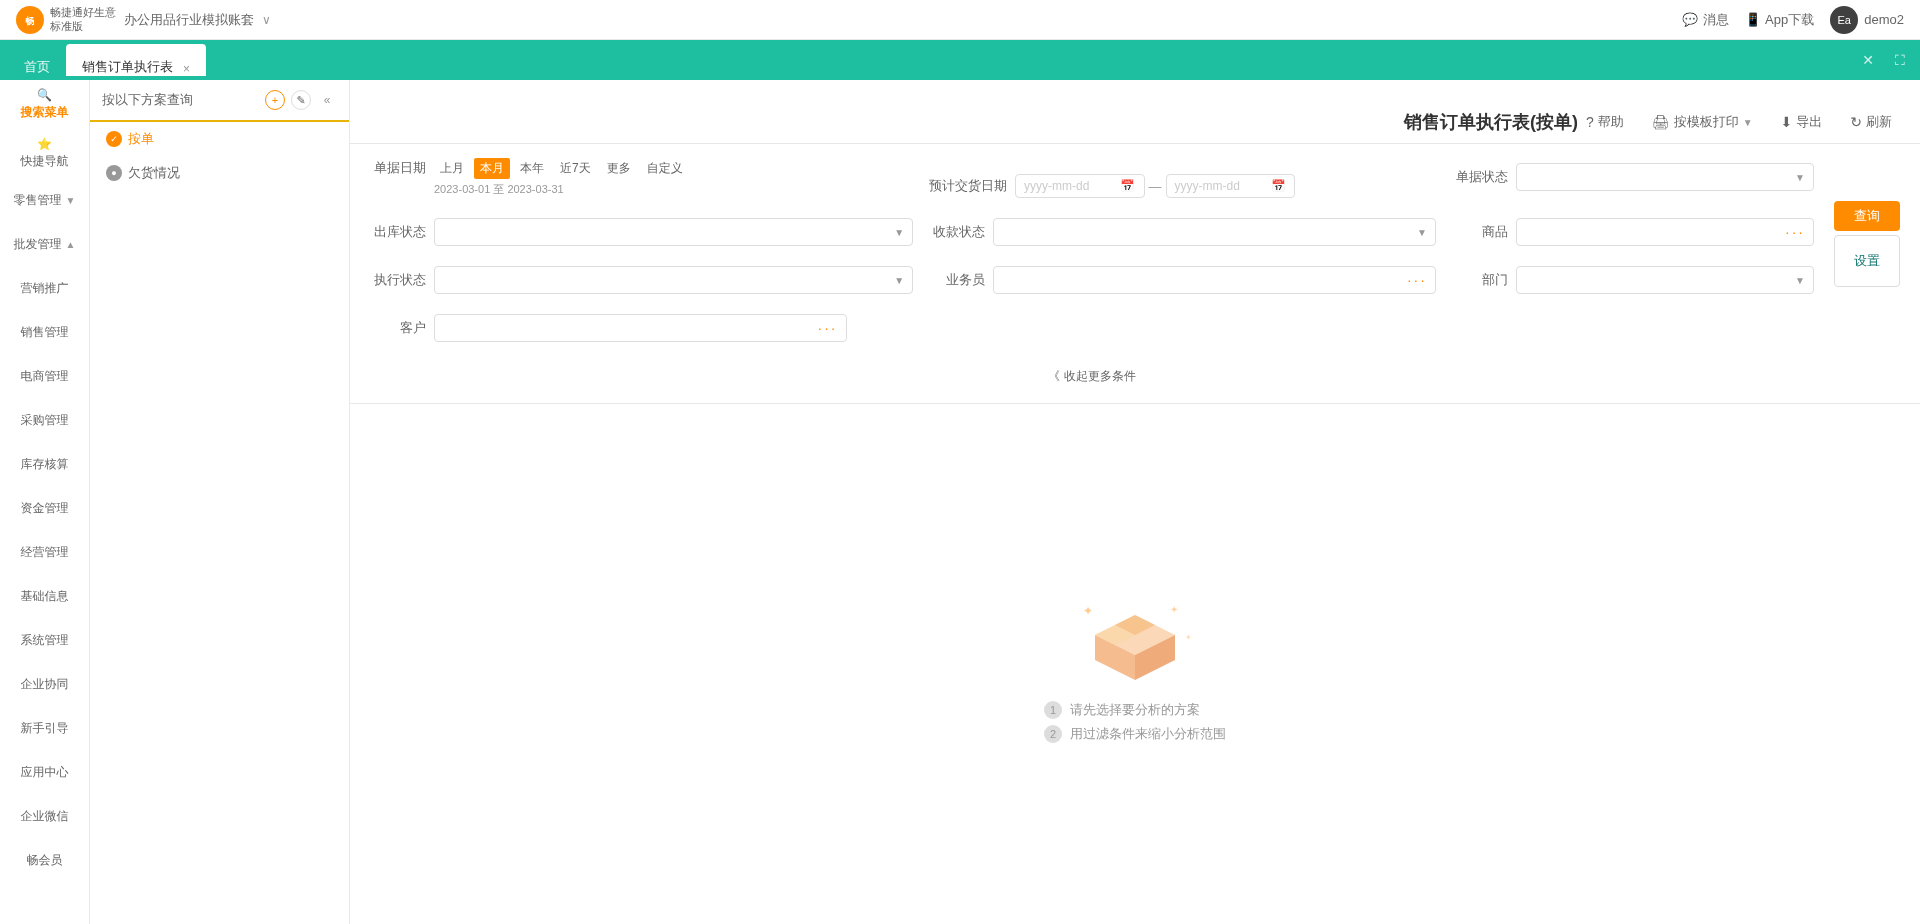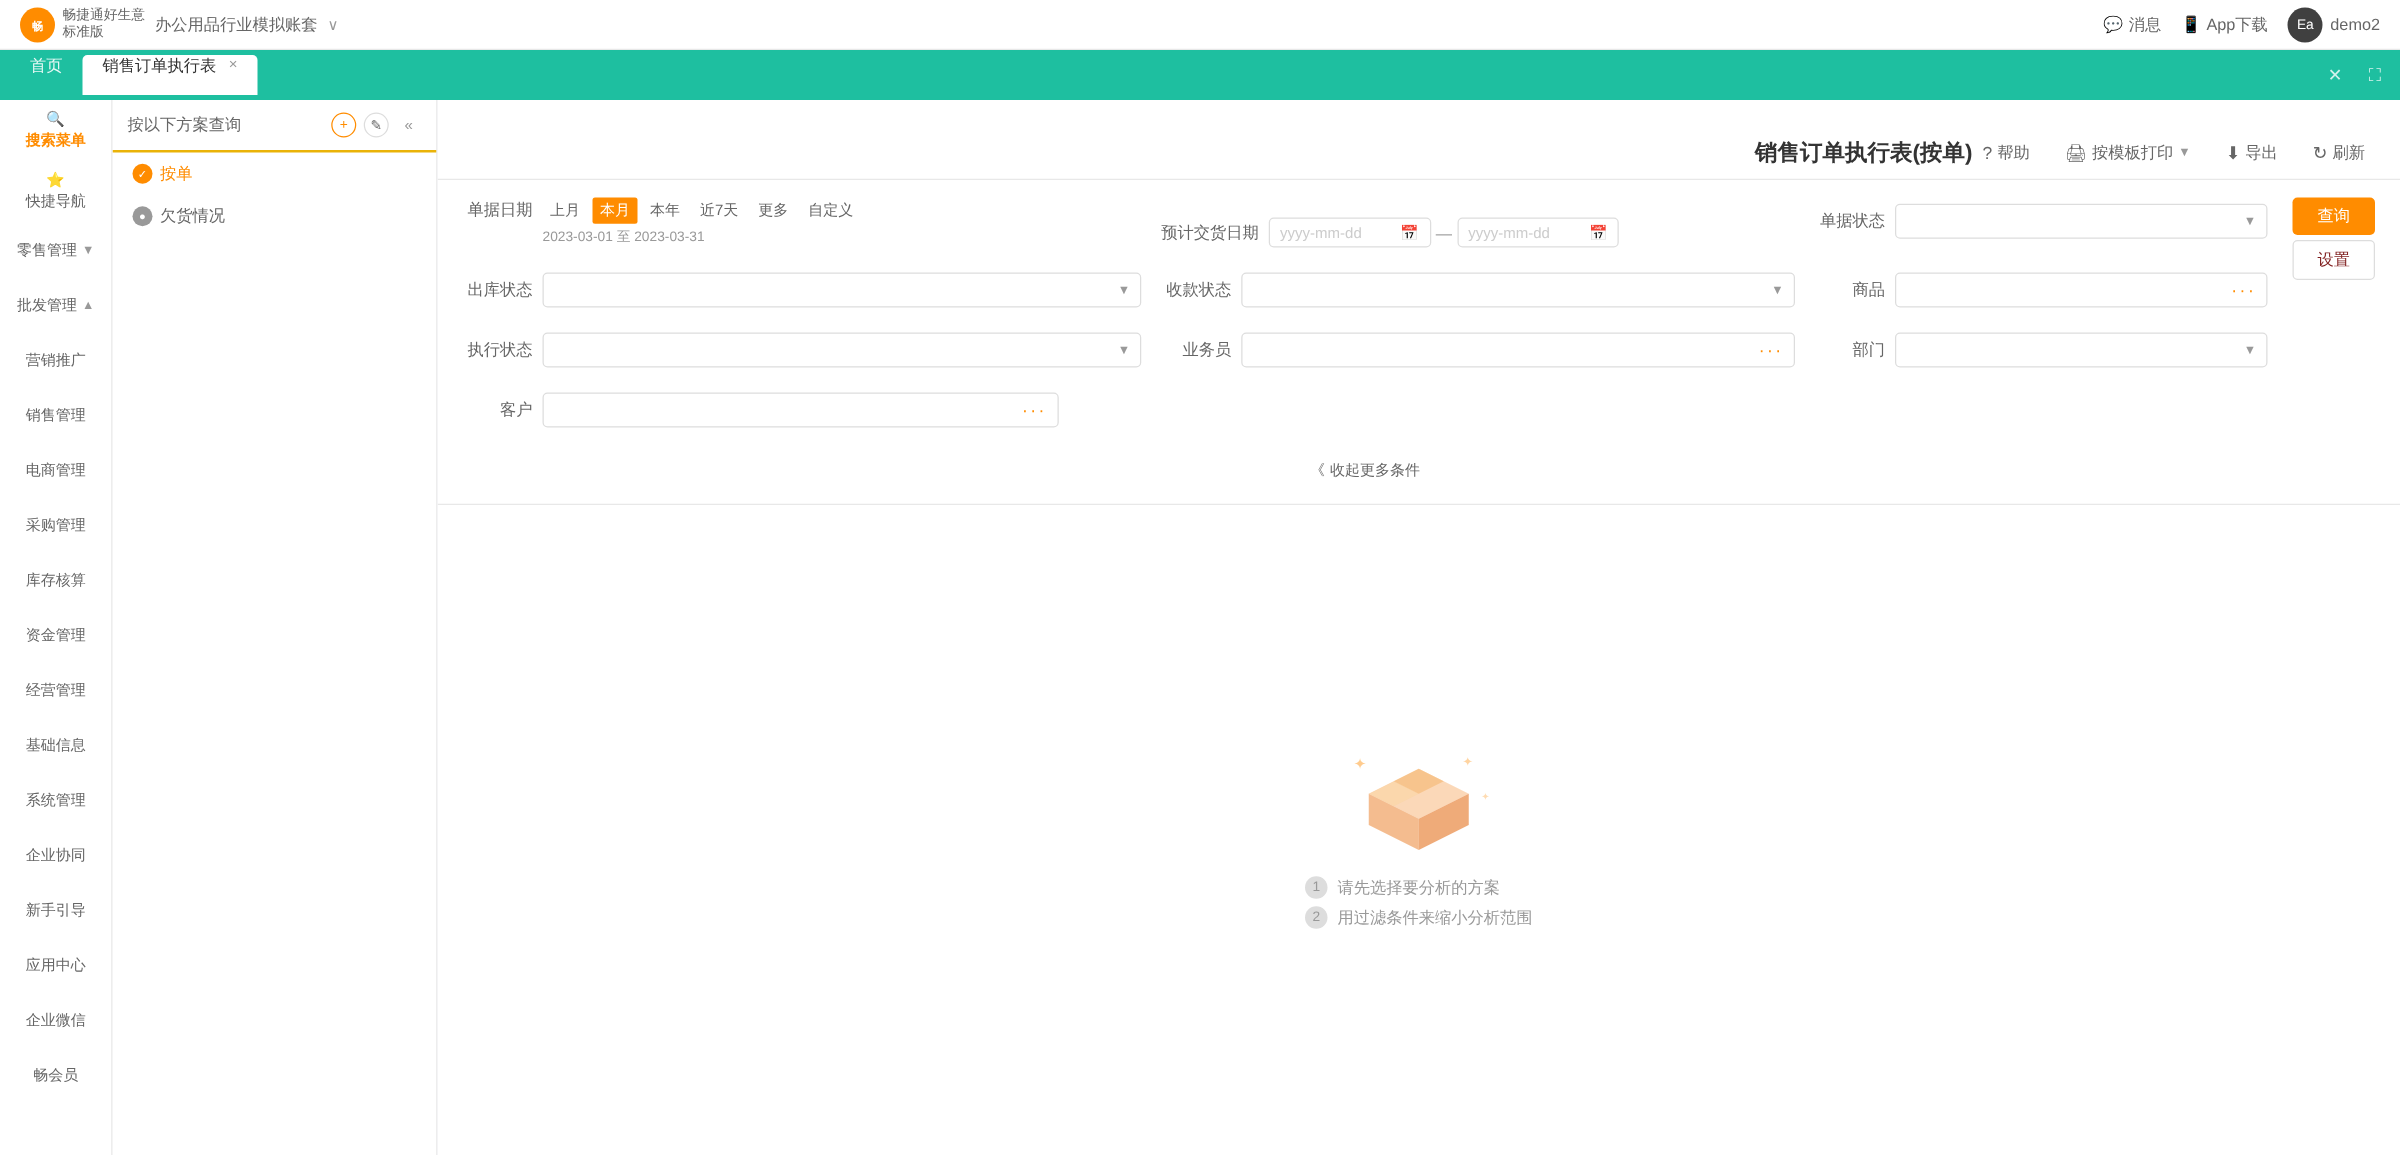--- a/index.html
+++ b/index.html
@@ -83,21 +83,21 @@
       background: #1ebfa0;
       display: flex;
       align-items: center;
       padding: 0 8px;
       flex-shrink: 0;
     }
     .tab-item {
       height: 32px;
       padding: 0 16px;
       display: flex;
-      align-items: flex-start;
+      align-items: flex-end;
       gap: 6px;
       border-radius: 4px 4px 0 0;
       cursor: pointer;
       font-size: 13px;
       color: rgba(255,255,255,0.8);
     }
     .tab-item.home {
       color: rgba(255,255,255,0.9);
     }
     .tab-item.active {
@@ -395,27 +395,28 @@
     }
     .btn-query {
       background: #ff8c00;
       color: white;
       border: none;
       border-radius: 4px;
       padding: 6px 20px;
       font-size: 13px;
       cursor: pointer;
       white-space: nowrap;
+      margin-top: 43px;
     }
     .btn-settings {
       background: #fff;
-      color: #7f1d1d;
+      color: #0f766e;
       border: 1px solid #ddd;
       border-radius: 4px;
-      padding: 6px 12px;
+      padding: 16px 12px;
       font-size: 13px;
       cursor: pointer;
       white-space: nowrap;
       text-align: center;
     }
 
     
     .empty-state {
       flex: 1;
       display: flex;

